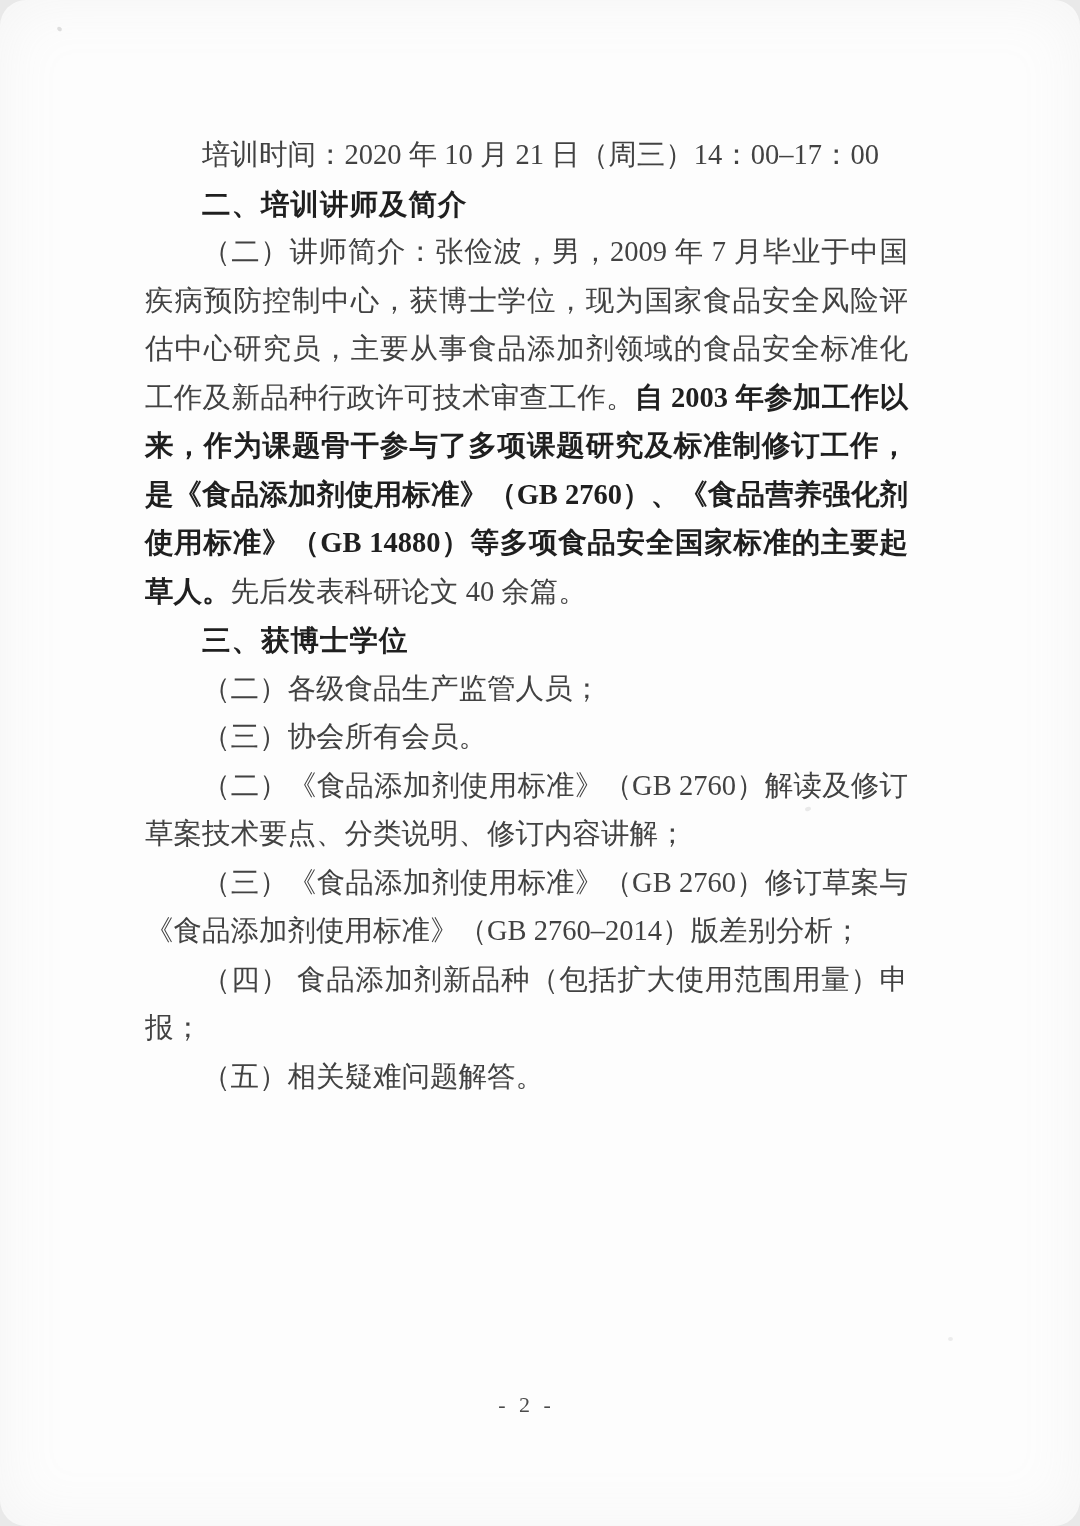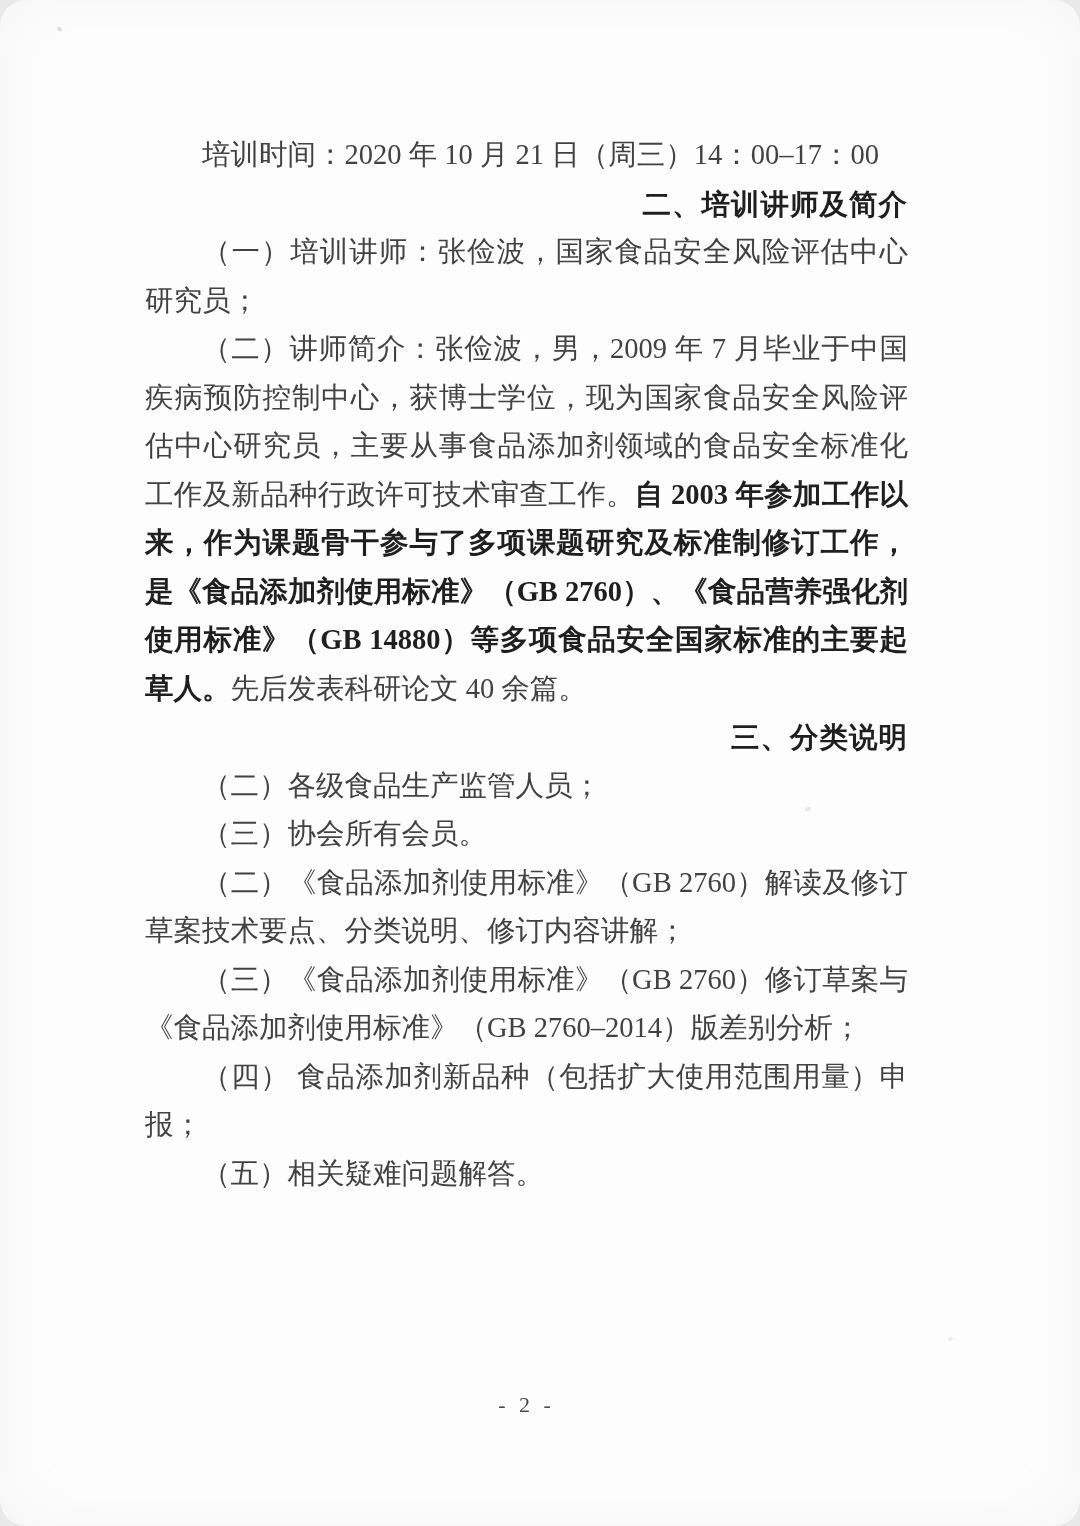--- a/index.html
+++ b/index.html
@@ -31,21 +31,21 @@
   }
   .doc-body p {
     margin: 0;
     padding: 0;
     text-indent: 2em;
   }
   .doc-body p.heading {
     font-family: "Liberation Sans", "DejaVu Sans", sans-serif;
     font-weight: bold;
     color: #1e1e1e;
-    text-align: right;
+    text-align: left;
     letter-spacing: 1px;
   }
   .doc-body span.run-regular {
     font-weight: normal;
     color: #424242;
   }
   .doc-body span.run-bold {
     font-weight: bold;
     color: #1f1f1f;
   }
@@ -69,23 +69,22 @@
   .speck-2 { left: 805px; top: 807px; width: 6px; height: 4px; transform: rotate(-20deg); background: rgba(90,90,90,0.12); }
   .speck-3 { left: 948px; top: 1337px; width: 5px; height: 4px; background: rgba(90,90,90,0.10); }
 </style>
 </head>
 <body>
 
 <div class="page">
   <div class="doc-body" id="doc-body">
       <p class="para"><span class="run-regular">培训时间：2020 年 10 月 21 日（周三）14：00–17：00</span></p>
       <p class="heading"><span class="run-bold">二、培训讲师及简介</span></p>
-      <p class="para"><span class="run-regular">（一）培训讲师：张俭波，国家食品安全风险评估中心研究员；</span></p>
       <p class="para"><span class="run-regular">（二）讲师简介：张俭波，男，2009 年 7 月毕业于中国疾病预防控制中心，获博士学位，现为国家食品安全风险评估中心研究员，主要从事食品添加剂领域的食品安全标准化工作及新品种行政许可技术审查工作。</span><span class="run-bold">自 2003 年参加工作以来，作为课题骨干参与了多项课题研究及标准制修订工作，是《食品添加剂使用标准》（GB 2760）、《食品营养强化剂使用标准》（GB 14880）等多项食品安全国家标准的主要起草人。</span><span class="run-regular">先后发表科研论文 40 余篇。</span></p>
-      <p class="heading"><span class="run-bold">三、分类说明</span></p>
+      <p class="heading"><span class="run-bold">三、获博士学位</span></p>
       <p class="para"><span class="run-regular">（二）各级食品生产监管人员；</span></p>
       <p class="para"><span class="run-regular">（三）协会所有会员。</span></p>
       <p class="para"><span class="run-regular">（二）《食品添加剂使用标准》（GB 2760）解读及修订草案技术要点、分类说明、修订内容讲解；</span></p>
       <p class="para"><span class="run-regular">（三）《食品添加剂使用标准》（GB 2760）修订草案与《食品添加剂使用标准》（GB 2760–2014）版差别分析；</span></p>
       <p class="para"><span class="run-regular">（四） 食品添加剂新品种（包括扩大使用范围用量）申报；</span></p>
       <p class="para"><span class="run-regular">（五）相关疑难问题解答。</span></p>
     </div>
   <div class="page-number">- 2 -</div>
   <div class="speck speck-1"></div>
   <div class="speck speck-2"></div>

